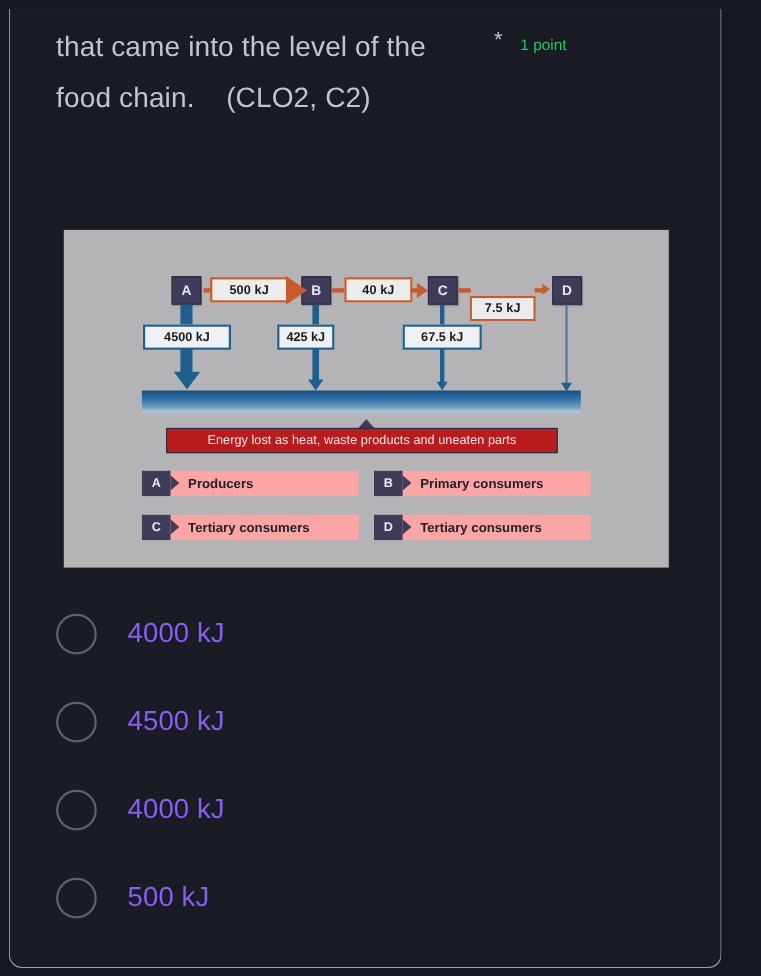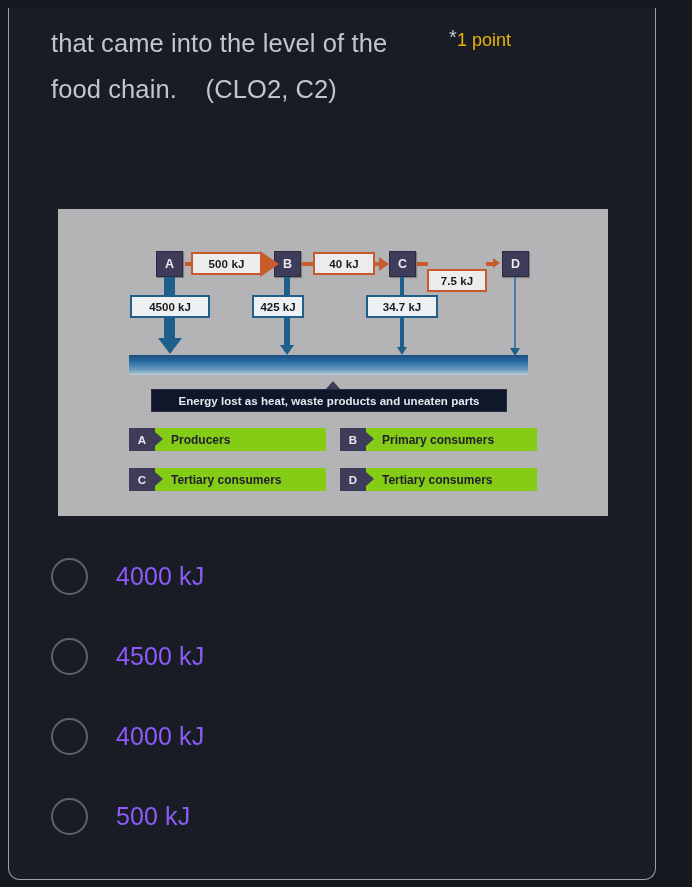--- a/index.html
+++ b/index.html
@@ -53,24 +53,24 @@
   #required-mark {
     position: absolute;
     left: 440px;
     top: 19px;
     color: #c2c6cc;
     font-size: 20px;
     line-height: 20px;
   }
   #point-value {
     position: absolute;
-    left: 448px;
+    left: 464px;
     top: 21px;
-    color: #eab308;
-    font-size: 18px;
+    color: #22c55e;
+    font-size: 14px;
     line-height: 22px;
     white-space: nowrap;
   }
 
   
   #diagram {
     position: absolute;
     left: 49px;
     top: 201px;
     width: 550px;
@@ -189,26 +189,26 @@
     background: linear-gradient(to bottom, #1b4d80 0%, #2b6ea4 35%, #6f9cbc 75%, #b9cddb 100%);
   }
 
   
   #loss-callout {
     position: absolute;
     left: 93px;
     top: 180px;
     width: 356px;
     height: 23px;
-    background: #0f172a;
+    background: #b91c1c;
     border: 1px solid #2c2a42;
     box-sizing: border-box;
     color: #e6e7ee;
     font-size: 11.5px;
-    font-weight: bold;
+    font-weight: normal;
     display: flex;
     align-items: center;
     justify-content: center;
     letter-spacing: .05px;
   }
   #callout-notch {
     position: absolute;
     left: 267px;
     top: 172px;
     width: 0; height: 0;
@@ -241,21 +241,21 @@
     position: absolute;
     right: -8px;
     top: 4px;
     width: 0; height: 0;
     border-top: 7.5px solid transparent;
     border-bottom: 7.5px solid transparent;
     border-left: 8px solid #3e3c59;
   }
   .legend-label {
     flex: 1;
-    background: #84cc16;
+    background: #fca5a5;
     color: #22222c;
     font-size: 12px;
     font-weight: bold;
     display: flex;
     align-items: center;
     padding-left: 16px;
     box-sizing: border-box;
   }
 
   
@@ -325,21 +325,21 @@
         <div class="loss-box" style="left:72px; top:86px; width:80px;">4500 kJ</div>
         <div class="b-stem" style="left:106px; top:108px; width:11px; height:22px;"></div>
         <div class="b-head" style="left:100px; top:129px;"></div>
 
         <div class="b-stem" style="left:226px; top:68px; width:6px; height:22px;"></div>
         <div class="loss-box" style="left:194px; top:86px; width:52px;">425 kJ</div>
         <div class="b-stem" style="left:226px; top:108px; width:6px; height:30px;"></div>
         <div class="b-head mid" style="left:222px; top:136px;"></div>
 
         <div class="b-stem" style="left:342px; top:68px; width:4px; height:22px;"></div>
-        <div class="loss-box" style="left:308px; top:86px; width:72px;">34.7 kJ</div>
+        <div class="loss-box" style="left:308px; top:86px; width:72px;">67.5 kJ</div>
         <div class="b-stem" style="left:342px; top:108px; width:4px; height:32px;"></div>
         <div class="b-head small" style="left:339px; top:138px;"></div>
 
         <div class="b-stem" style="left:456px; top:68px; width:2px; height:74px; background:#4a7ba3;"></div>
         <div class="b-head small" style="left:452px; top:139px; border-top-color:#1f5f8b;"></div>
 
         <div id="energy-bar"></div>
 
         <div id="callout-notch"></div>
         <div id="loss-callout">Energy lost as heat, waste products and uneaten parts</div>

